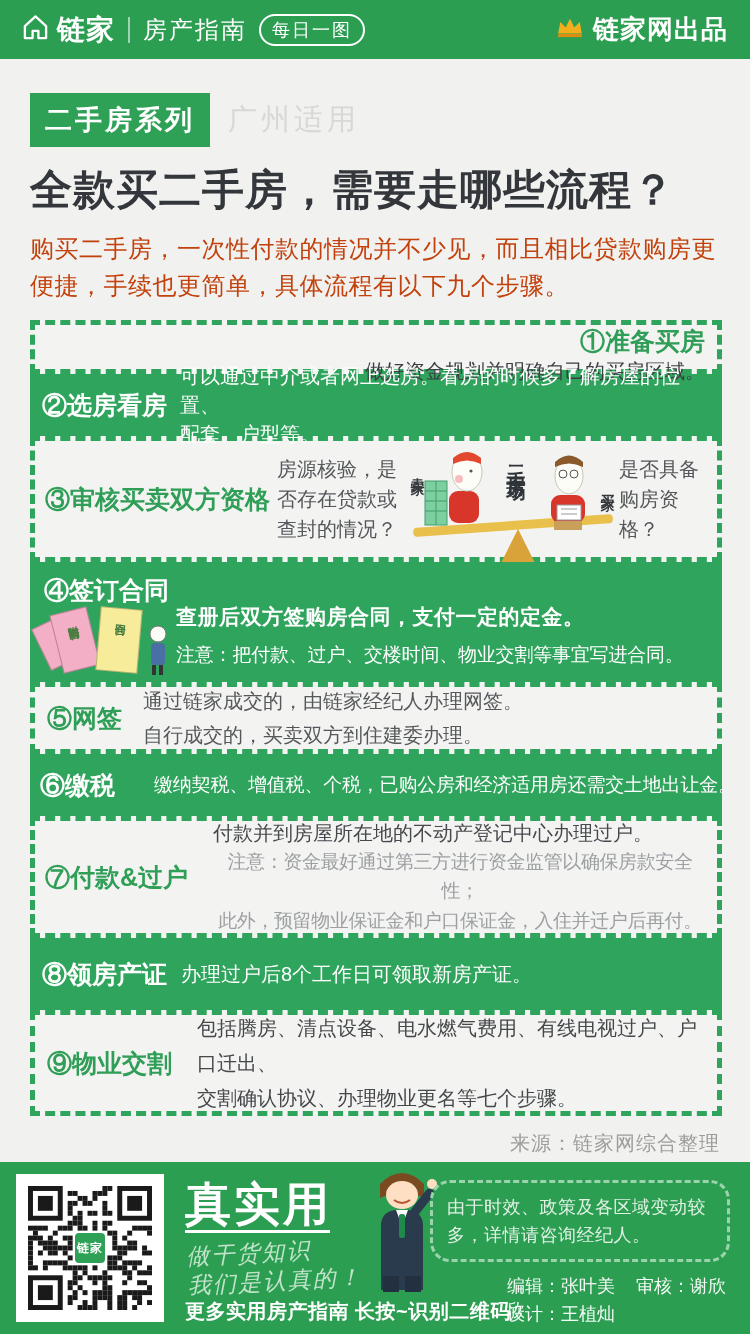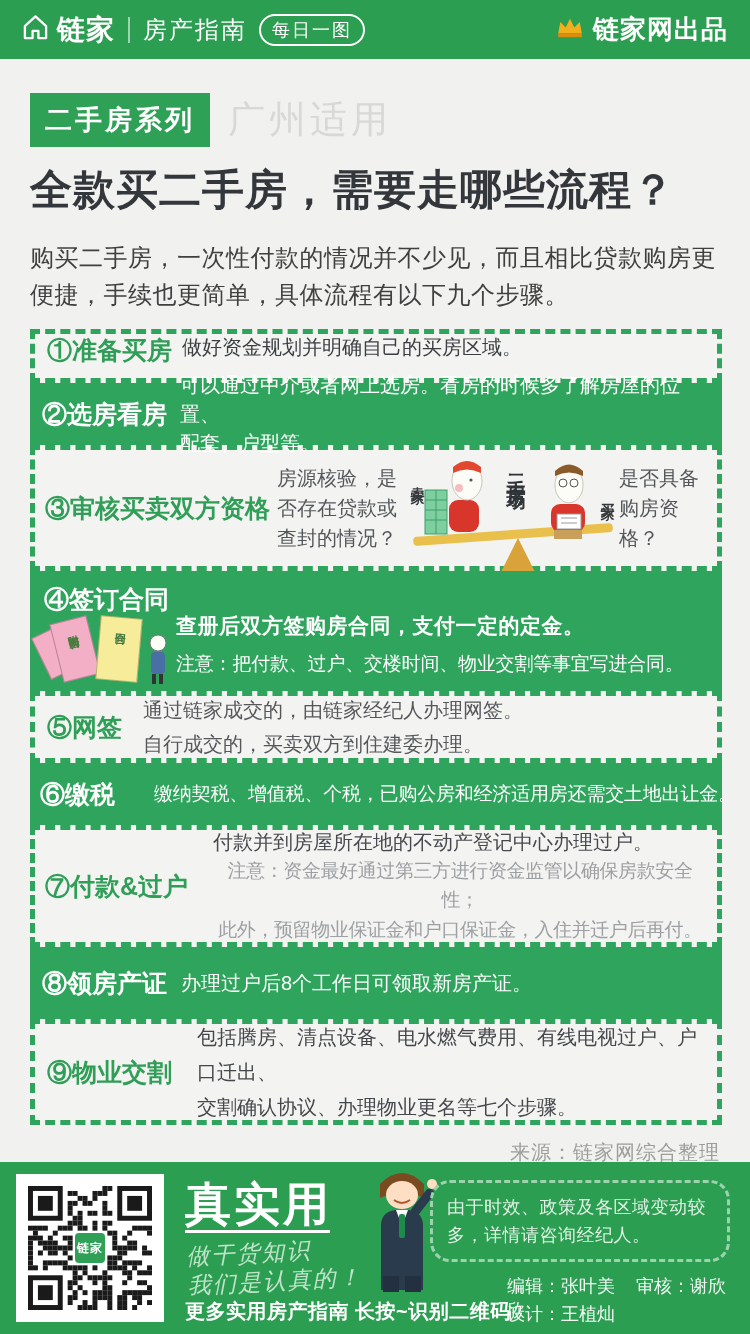--- a/index.html
+++ b/index.html
@@ -18,36 +18,36 @@
                  font-size:18px; padding:2px 11px; letter-spacing:2px; }
   .header-spacer { flex:1; }
   .publisher { display:flex; align-items:center; }
   .publisher-text { color:#fff; font-size:26px; font-weight:bold; margin-left:9px; letter-spacing:1px; }
 
   
   .content { position:absolute; top:59px; left:0; width:750px; height:874px; padding:0 30px; }
   .series-row { margin-top:34px; display:flex; align-items:center; }
   .series-tag { background:#2EA156; color:#fff; font-size:27px; font-weight:bold;
                 padding:9px 15px; letter-spacing:3px; }
-  .series-region { color:#D8D8D6; font-size:37px; margin-left:18px; letter-spacing:4px; }
+  .series-region { color:#D8D8D6; font-size:29px; margin-left:18px; letter-spacing:4px; }
   .page-title { margin-top:17px; font-family:"Liberation Serif", serif; font-weight:bold;
                 font-size:42px; color:#33373B; letter-spacing:1px; line-height:1.25; }
-  .intro { margin-top:22px; font-size:24px; color:#404040; line-height:1.58; letter-spacing:0.5px; }
+  .intro { margin-top:13px; font-size:24px; color:#c2410c; line-height:1.58; letter-spacing:0.5px; }
 
   
   .steps { margin-top:15px; width:692px; }
   .row { width:692px; display:flex; }
   .row.white { background:#F3F3F1; border:5px dashed #2FA45C; }
   .row.green { background:#2FA45C; }
   .step-title { font-size:25px; font-weight:bold; white-space:nowrap; }
   .white .step-title { color:#2F9E57; }
   .green .step-title { color:#fff; }
   .step-text { font-size:20px; }
 
-  .row1 { height:54px; align-items:flex-start; padding:0 12px; }
+  .row1 { height:54px; align-items:flex-end; padding:0 12px;flex-direction:column; }
   .row1 .step-text { color:#3B3F43; margin-left:10px; }
 
   .row2 { height:62px; align-items:center; padding:0 12px; }
   .row2 .step-title { flex:0 0 138px; }
   .row2 .lines { color:#fff; line-height:1.45; font-size:20px; }
 
   .row3 { height:126px; padding:0 10px; }
   .row3 .step-title { flex:0 0 232px; align-self:center; }
   .row3 .left-note { flex:0 0 130px; align-self:center; color:#54575A; font-size:20px; line-height:1.5; }
   .row3 .illo { flex:1; position:relative; height:126px; }

